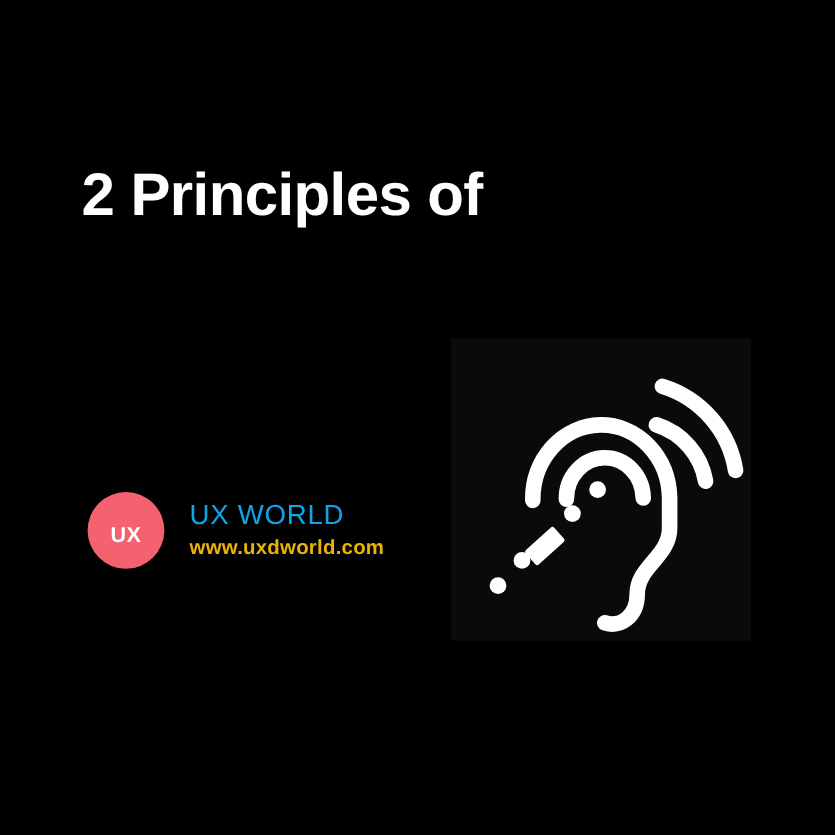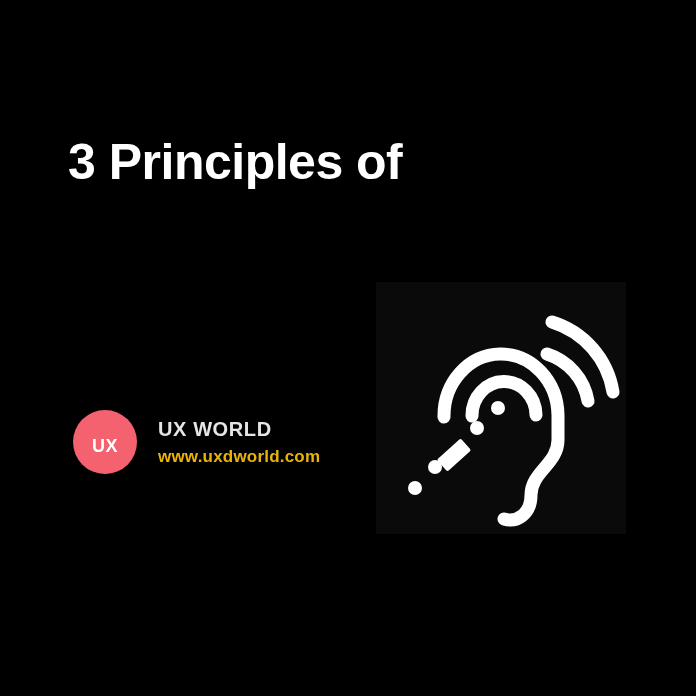--- a/index.html
+++ b/index.html
@@ -78,24 +78,24 @@
     line-height: 1;
     margin-top: 8px;
   }
   .brand-text {
     margin-left: 21px;
     display: flex;
     flex-direction: column;
     justify-content: center;
   }
   .brand-name {
-    color: #e5e5e5;
+    color: #0ea5e9;
     font-family: "Liberation Sans", sans-serif;
-    font-weight: bold;
-    font-size: 20px;
+    font-weight: normal;
+    font-size: 23px;
     line-height: 28px;
     letter-spacing: 0.6px;
     white-space: nowrap;
   }
   .brand-url {
     color: #eab308;
     font-family: "Liberation Sans", sans-serif;
     font-weight: bold;
     font-size: 17px;
     line-height: 24px;
@@ -103,21 +103,21 @@
     white-space: nowrap;
     margin-top: 2px;
   }
 </style>
 </head>
 <body>
 
 <div id="poster">
 
   <div class="title-block">
-    <span class="title-line">3 Principles of</span>
+    <span class="title-line">2 Principles of</span>
   </div>
 
   <div class="icon-panel">
     <svg viewBox="0 0 250 252" xmlns="http://www.w3.org/2000/svg" aria-hidden="true">
       <g fill="none" stroke="#ffffff" stroke-linecap="round" stroke-width="13">
 
         <path d="M68 135
                  A 57 62 0 0 1 182 133
                  L 182 158
                  C 182 182 155 190 155 213

